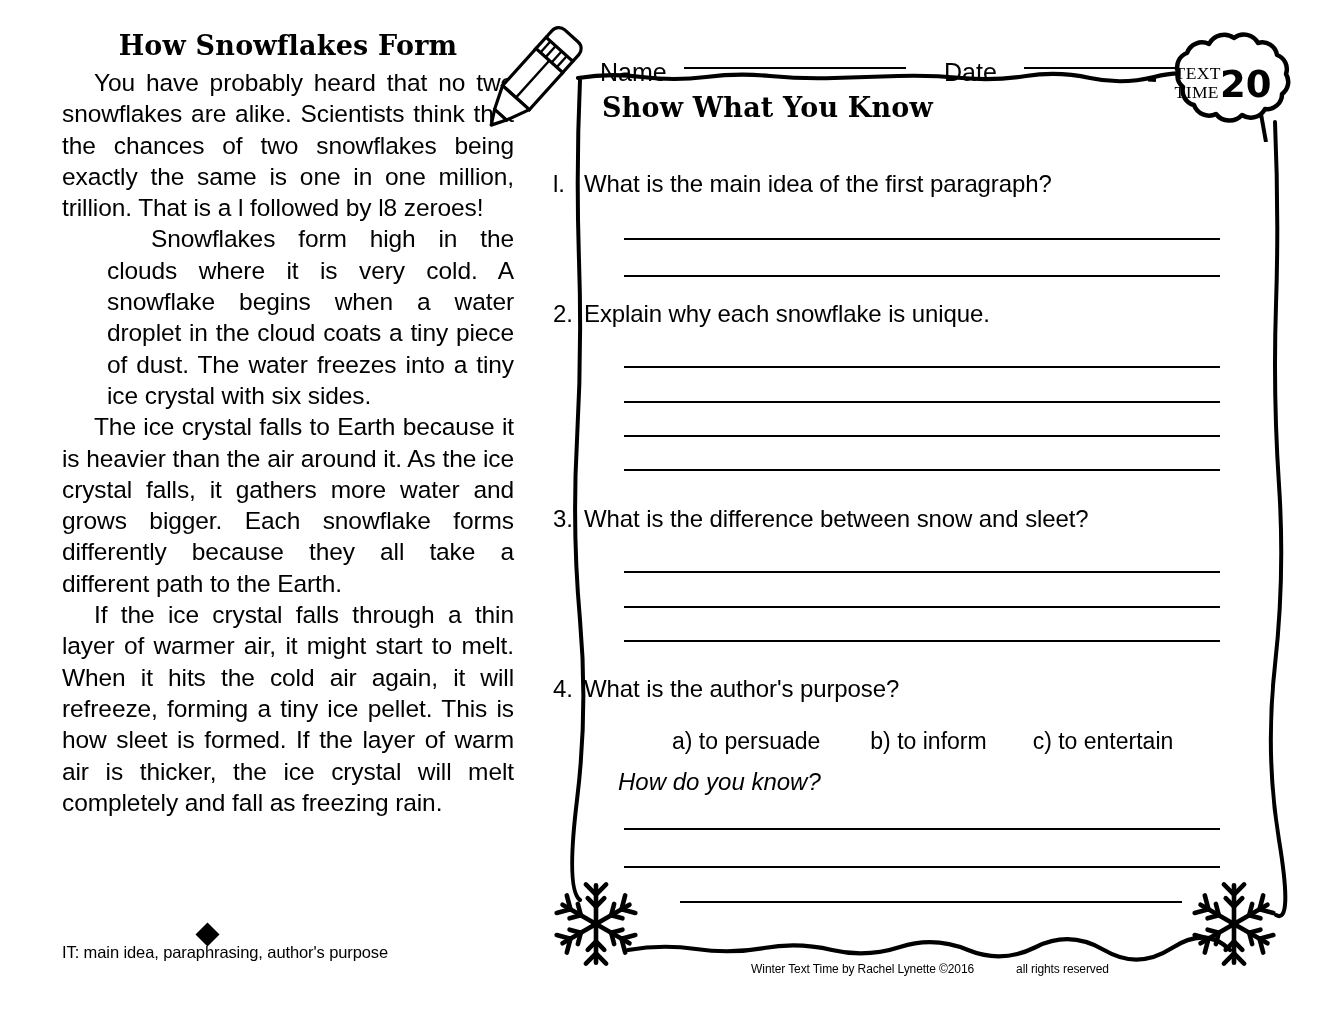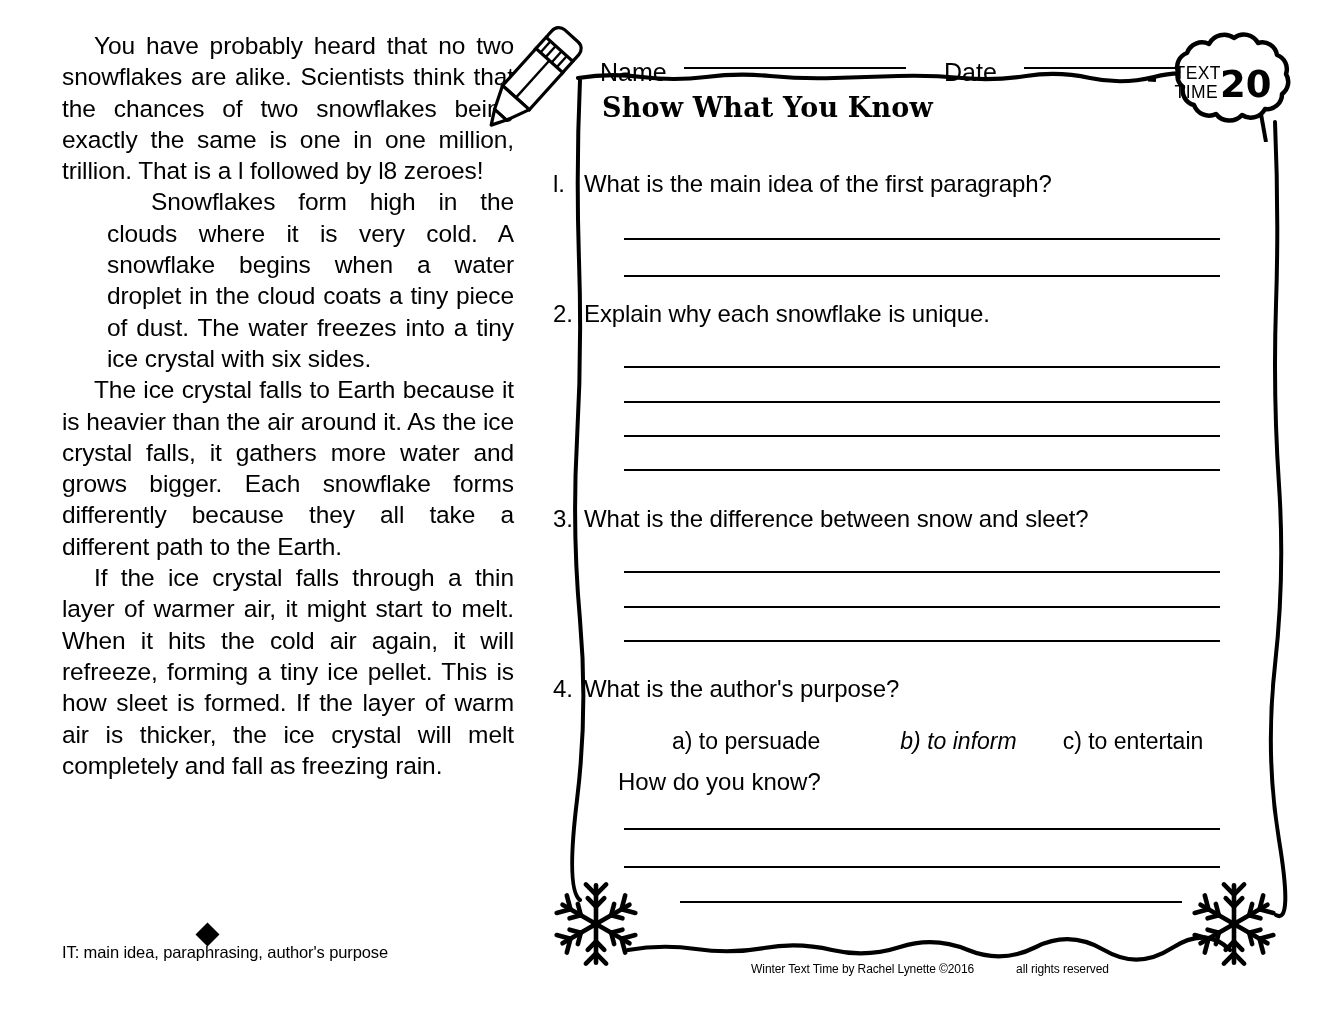--- a/index.html
+++ b/index.html
@@ -119,21 +119,21 @@
   #badge-text-wrap {
     position: absolute;
     left: 0; top: 0; width: 148px; height: 112px;
     display: flex; align-items: center; justify-content: center;
   }
   #badge-inner {
     display: flex; align-items: center;
     transform: translate(1px, -3px);
   }
   #badge-lines {
-    font-family: Liberation Sans, sans-serif;
+    font-family: Liberation Serif, serif;
     font-size: 17.5px;
     line-height: 19px;
     font-weight: normal;
     letter-spacing: 0.4px;
   }
   #badge-number {
     font-family: "DejaVu Sans", sans-serif;
     font-size: 37px;
     font-weight: bold;
     line-height: 34px;
@@ -169,28 +169,29 @@
 
   
   #choices-row {
     position: absolute;
     left: 0; width: 780px;
     display: flex;
     font-size: 23px;
   }
   #choices-row .choice { white-space: nowrap; }
   #choice-a { margin-left: 132px; }
-  #choice-b { margin-left: 80px; font-style: italic; }
+  #choice-b { margin-left: 50px; }
   #choice-c { margin-left: 46px; }
 
   #howdo-label {
     position: absolute;
     left: 78px;
     font-size: 24px;
     white-space: nowrap;
+    font-style: italic;
   }
   .answer-line.short {
     left: 140px;
     width: 502px;
   }
 
   
   .snowflake {
     position: absolute;
     width: 92px; height: 92px;
@@ -215,20 +216,21 @@
     align-items: baseline;
     font-size: 12px;
     letter-spacing: -0.1px;
   }
   #credit-rights { margin-left: 42px; }
 </style>
 </head>
 <body>
 
 <div id="passage-column">
+  <h1 id="passage-title">How Snowflakes Form</h1>
 
   <p class="passage-para">You have probably heard that no two snowflakes are alike. Scientists think that the chances of two snowflakes being exactly the same is one in one million, trillion. That is a l followed by l8 zeroes!</p>
   <p class="passage-para indent-wide">Snowflakes form high in the clouds where it is very cold. A snowflake begins when a water droplet in the cloud coats a tiny piece of dust. The water freezes into a tiny ice crystal with six sides.</p>
   <p class="passage-para">The ice crystal falls to Earth because it is heavier than the air around it. As the ice crystal falls, it gathers more water and grows bigger. Each snowflake forms differently because they all take a different path to the Earth.</p>
   <p class="passage-para">If the ice crystal falls through a thin layer of warmer air, it might start to melt. When it hits the cold air again, it will refreeze, forming a tiny ice pellet. This is how sleet is formed. If the layer of warm air is thicker, the ice crystal will melt completely and fall as freezing rain.</p>
 
   <div id="skills-note">
     <span id="skills-diamond"></span>
     <span id="skills-text">IT: main idea, paraphrasing, author's purpose</span>
   </div>

